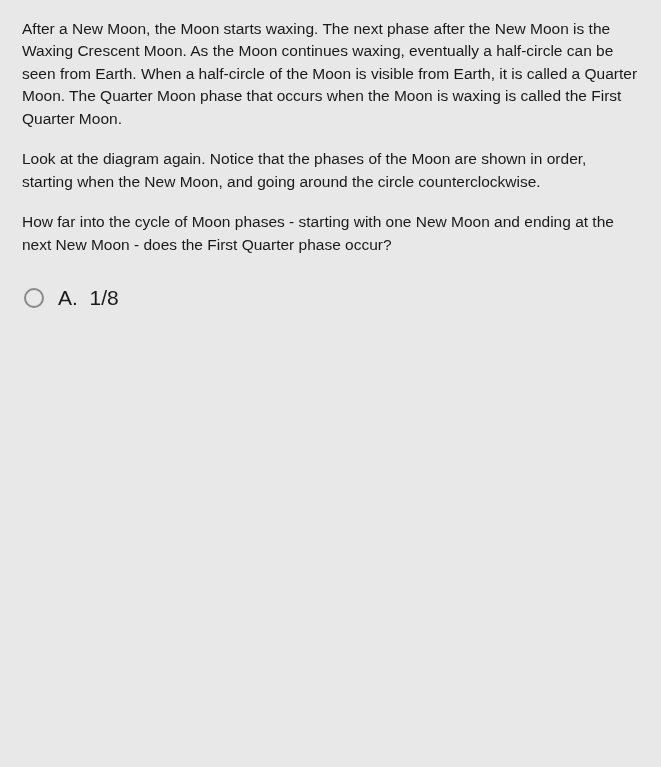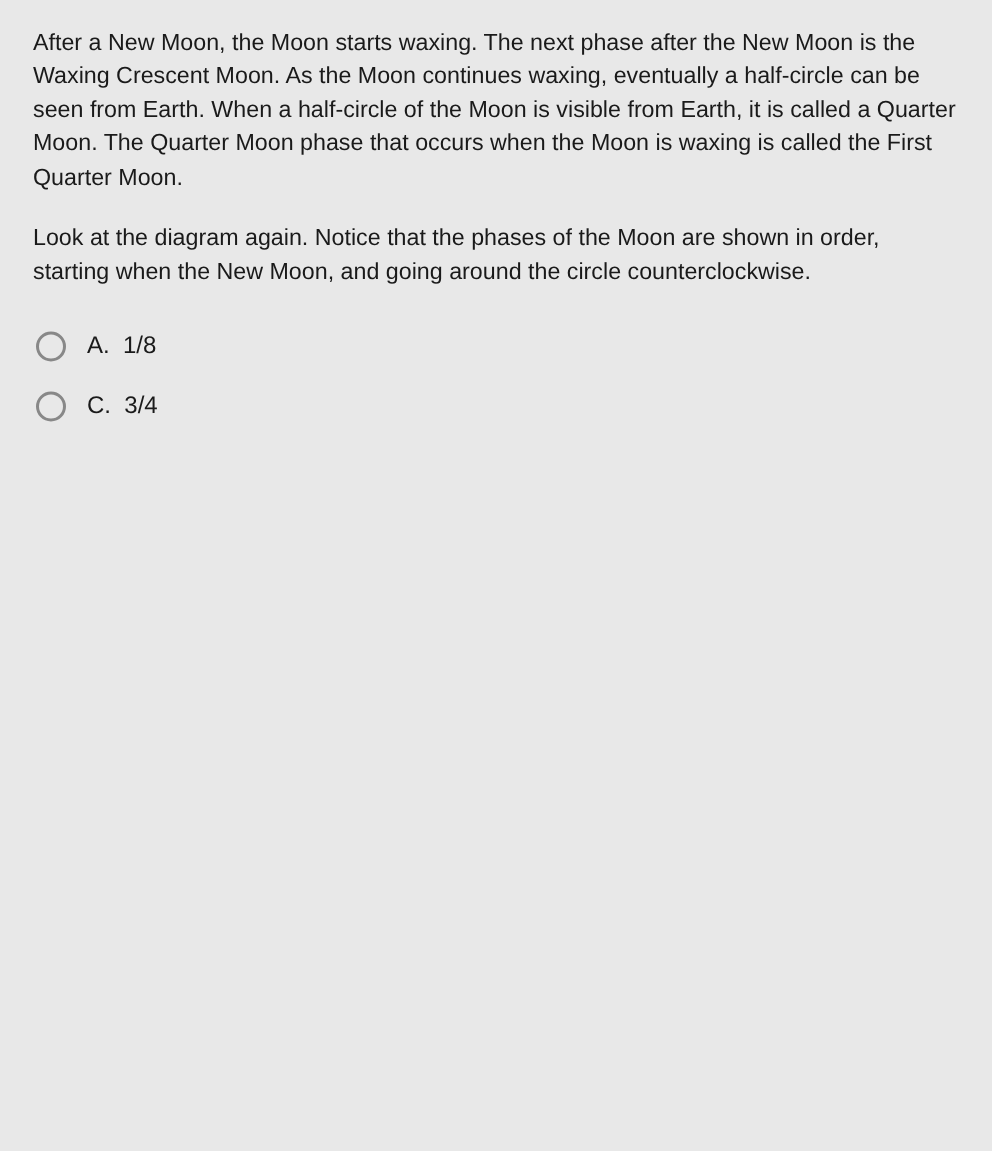--- a/index.html
+++ b/index.html
@@ -70,43 +70,40 @@
 
     .radio-circle.selected::after {
       content: '';
       width: 10px;
       height: 10px;
       border-radius: 50%;
       background-color: #555;
     }
 
     .option-label {
-      font-size: 16px;
+      font-size: 21px;
       color: #1a1a1a;
     }
   </style>
 </head>
 <body>
 
 <div>
   <p class="passage-text">After a New Moon, the Moon starts waxing. The next phase after the New Moon is the Waxing Crescent Moon. As the Moon continues waxing, eventually a half-circle can be seen from Earth. When a half-circle of the Moon is visible from Earth, it is called a Quarter Moon. The Quarter Moon phase that occurs when the Moon is waxing is called the First Quarter Moon.</p>
 
   <p class="passage-text">Look at the diagram again. Notice that the phases of the Moon are shown in order, starting when the New Moon, and going around the circle counterclockwise.</p>
 </div>
 
 <div class="question-block">
+  <p class="question-text">How far into the cycle of Moon phases - starting with one New Moon and ending at the next New Moon - does the First Quarter phase occur?</p>
 
   <div class="answer-options">
 
     <div class="answer-option">
       <div class="radio-circle"></div>
       <span class="option-label">A.&nbsp;&nbsp;1/8</span>
     </div>
 
 
-    <div class="answer-option">
-      <div class="radio-circle"></div>
-      <span class="option-label">C.&nbsp;&nbsp;3/4</span>
-    </div>
 
 
   </div>
 </div>
 
 </body></html>

